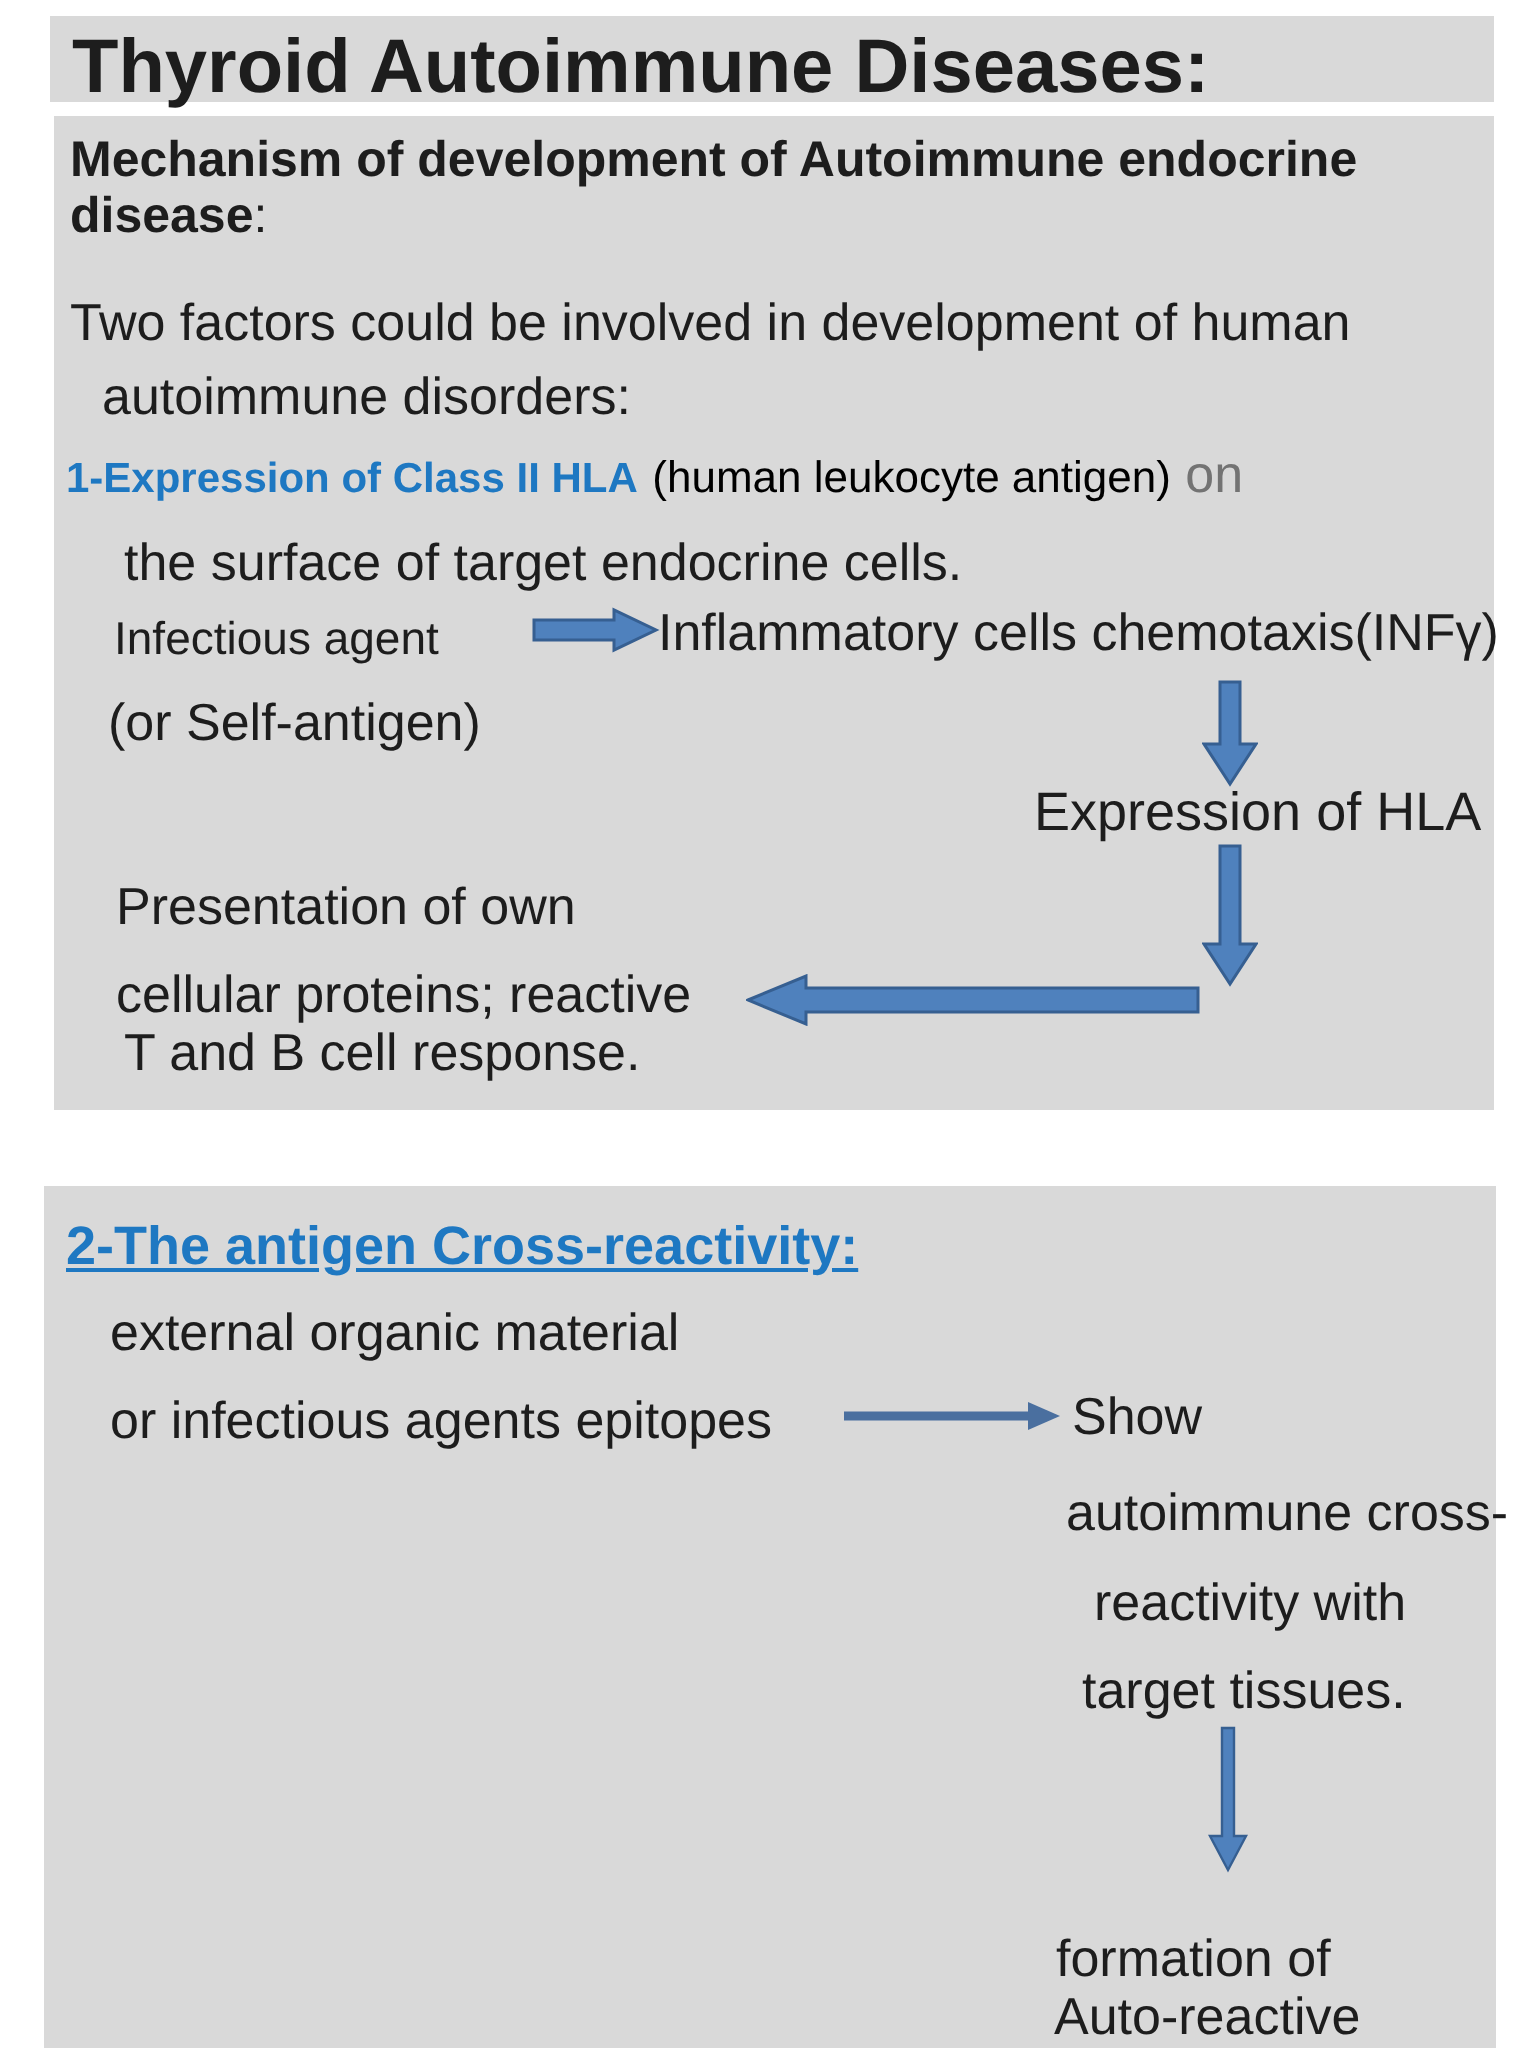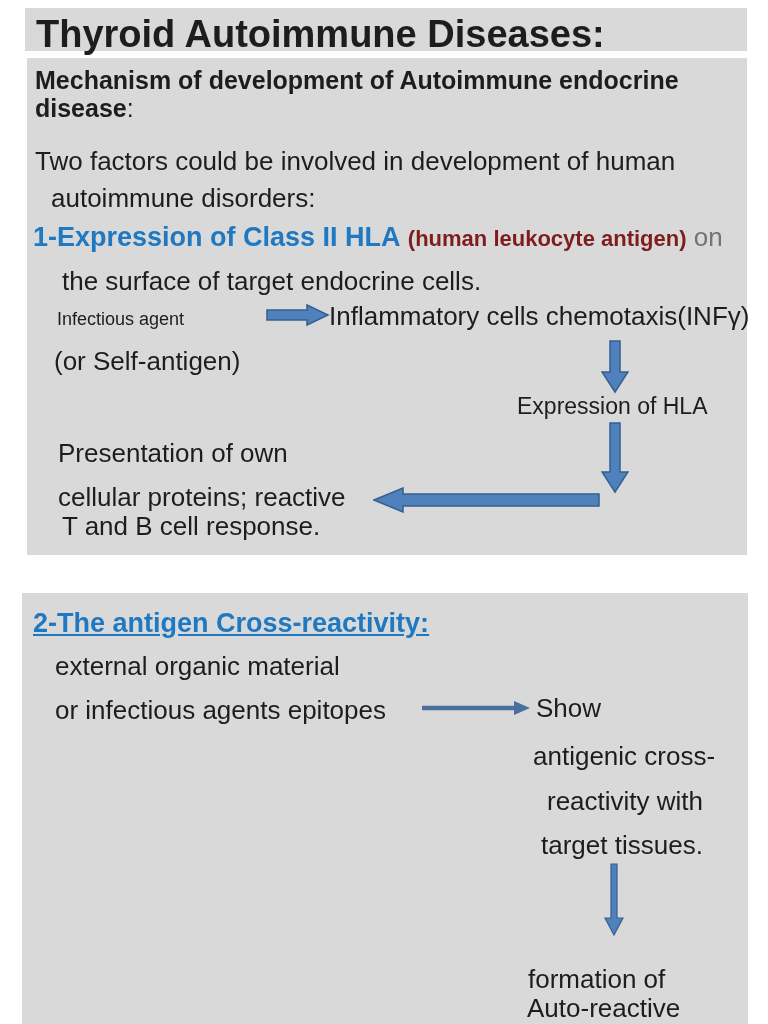--- a/index.html
+++ b/index.html
@@ -16,27 +16,27 @@
   .blue{color:#1e78c2;font-weight:bold;}
   #title-box{left:25px;top:8px;width:722px;height:43px;}
   #title-text{left:36px;top:13px;font-size:38px;font-weight:bold;}
   #section1-box{left:27px;top:58px;width:720px;height:497px;}
   #heading1{left:35px;top:66px;width:690px;font-size:25px;font-weight:bold;
             line-height:28px;white-space:normal;}
   #heading1 .colon{font-weight:normal;}
   #intro1{left:35px;top:146px;}
   #intro2{left:19px;top:183px;margin-left:32px;}
   #point1{left:33px;top:222px;}
-  #point1 .paren{font-size:22px;font-weight:bold;color:#7f1d1d;}
+  #point1 .paren{font-size:22px;font-weight:normal;color:#000000;}
   #point1 .tail{font-size:26px;font-weight:normal;color:#737373;}
   #line-surface{left:62px;top:266px;}
-  #infectious-agent{left:57px;top:304px;font-size:18px;}
+  #infectious-agent{left:57px;top:304px;font-size:23px;}
   #inflammatory{left:329px;top:301px;}
   #self-antigen{left:54px;top:346px;}
-  #expression-hla{left:517px;top:391px;font-size:23px;}
+  #expression-hla{left:517px;top:391px;font-size:27px;}
   #presentation1{left:58px;top:438px;}
   #presentation2{left:58px;top:482px;}
   #presentation3{left:62px;top:511px;}
   #section2-box{left:22px;top:593px;width:726px;height:431px;}
   #heading2{left:33px;top:608px;font-size:27px;text-decoration:underline;}
   #s2-line1{left:55px;top:651px;}
   #s2-line2{left:55px;top:695px;}
   #show-label{left:536px;top:693px;}
   #cross1{left:533px;top:741px;}
   #cross2{left:547px;top:786px;}
@@ -57,21 +57,21 @@
 <div class="panel" id="title-box"></div>
 <div class="abs bold" id="title-text">Thyroid Autoimmune Diseases:</div>
 
 <div class="panel" id="section1-box"></div>
 
 <div class="abs" id="heading1"><span>Mechanism of development of Autoimmune endocrine disease</span><span class="colon">:</span></div>
 
 <div class="abs t" id="intro1">Two factors could be involved in development of human</div>
 <div class="abs t" id="intro2">autoimmune disorders:</div>
 
-<div class="abs t" id="point1"><span class="blue" style="font-size:27px;">1-Expression of Class II HLA</span><span> </span><span class="paren">(human leukocyte antigen)</span><span> </span><span class="tail">on</span></div>
+<div class="abs t" id="point1"><span class="blue" style="font-size:21px;">1-Expression of Class II HLA</span><span> </span><span class="paren">(human leukocyte antigen)</span><span> </span><span class="tail">on</span></div>
 
 <div class="abs t" id="line-surface">the surface of target endocrine cells.</div>
 
 <div class="abs t" id="infectious-agent">Infectious agent</div>
 
 <svg id="arrow-right-block" width="64" height="24" viewBox="0 0 64 24">
   <polygon points="1,7 41,7 41,2 62,12 41,22 41,17 1,17" fill="#4f81bd" stroke="#365f91" stroke-width="1.5"></polygon>
 </svg>
 
 <div class="abs t" id="inflammatory">Inflammatory cells chemotaxis(INFγ)</div>
@@ -104,21 +104,21 @@
 <div class="abs t" id="s2-line1">external organic material</div>
 <div class="abs t" id="s2-line2">or infectious agents epitopes</div>
 
 <svg id="arrow-thin-right" width="112" height="18" viewBox="0 0 112 18">
   <line x1="2" y1="9" x2="95" y2="9" stroke="#4a6f9f" stroke-width="4.5"></line>
   <polygon points="94,2 110,9 94,16" fill="#4a6f9f"></polygon>
 </svg>
 
 <div class="abs t" id="show-label">Show</div>
 
-<div class="abs t" id="cross1">antigenic cross-</div>
+<div class="abs t" id="cross1">autoimmune cross-</div>
 <div class="abs t" id="cross2">reactivity with</div>
 <div class="abs t" id="cross3">target tissues.</div>
 
 <svg id="arrow-thin-down" width="22" height="74" viewBox="0 0 22 74">
   <polygon points="8,1 14,1 14,55 20,55 11,72 2,55 8,55" fill="#4f81bd" stroke="#365f91" stroke-width="1.2"></polygon>
 </svg>
 
 <div class="abs t" id="formation1">formation of</div>
 <div class="abs t" id="formation2">Auto-reactive</div>
 

